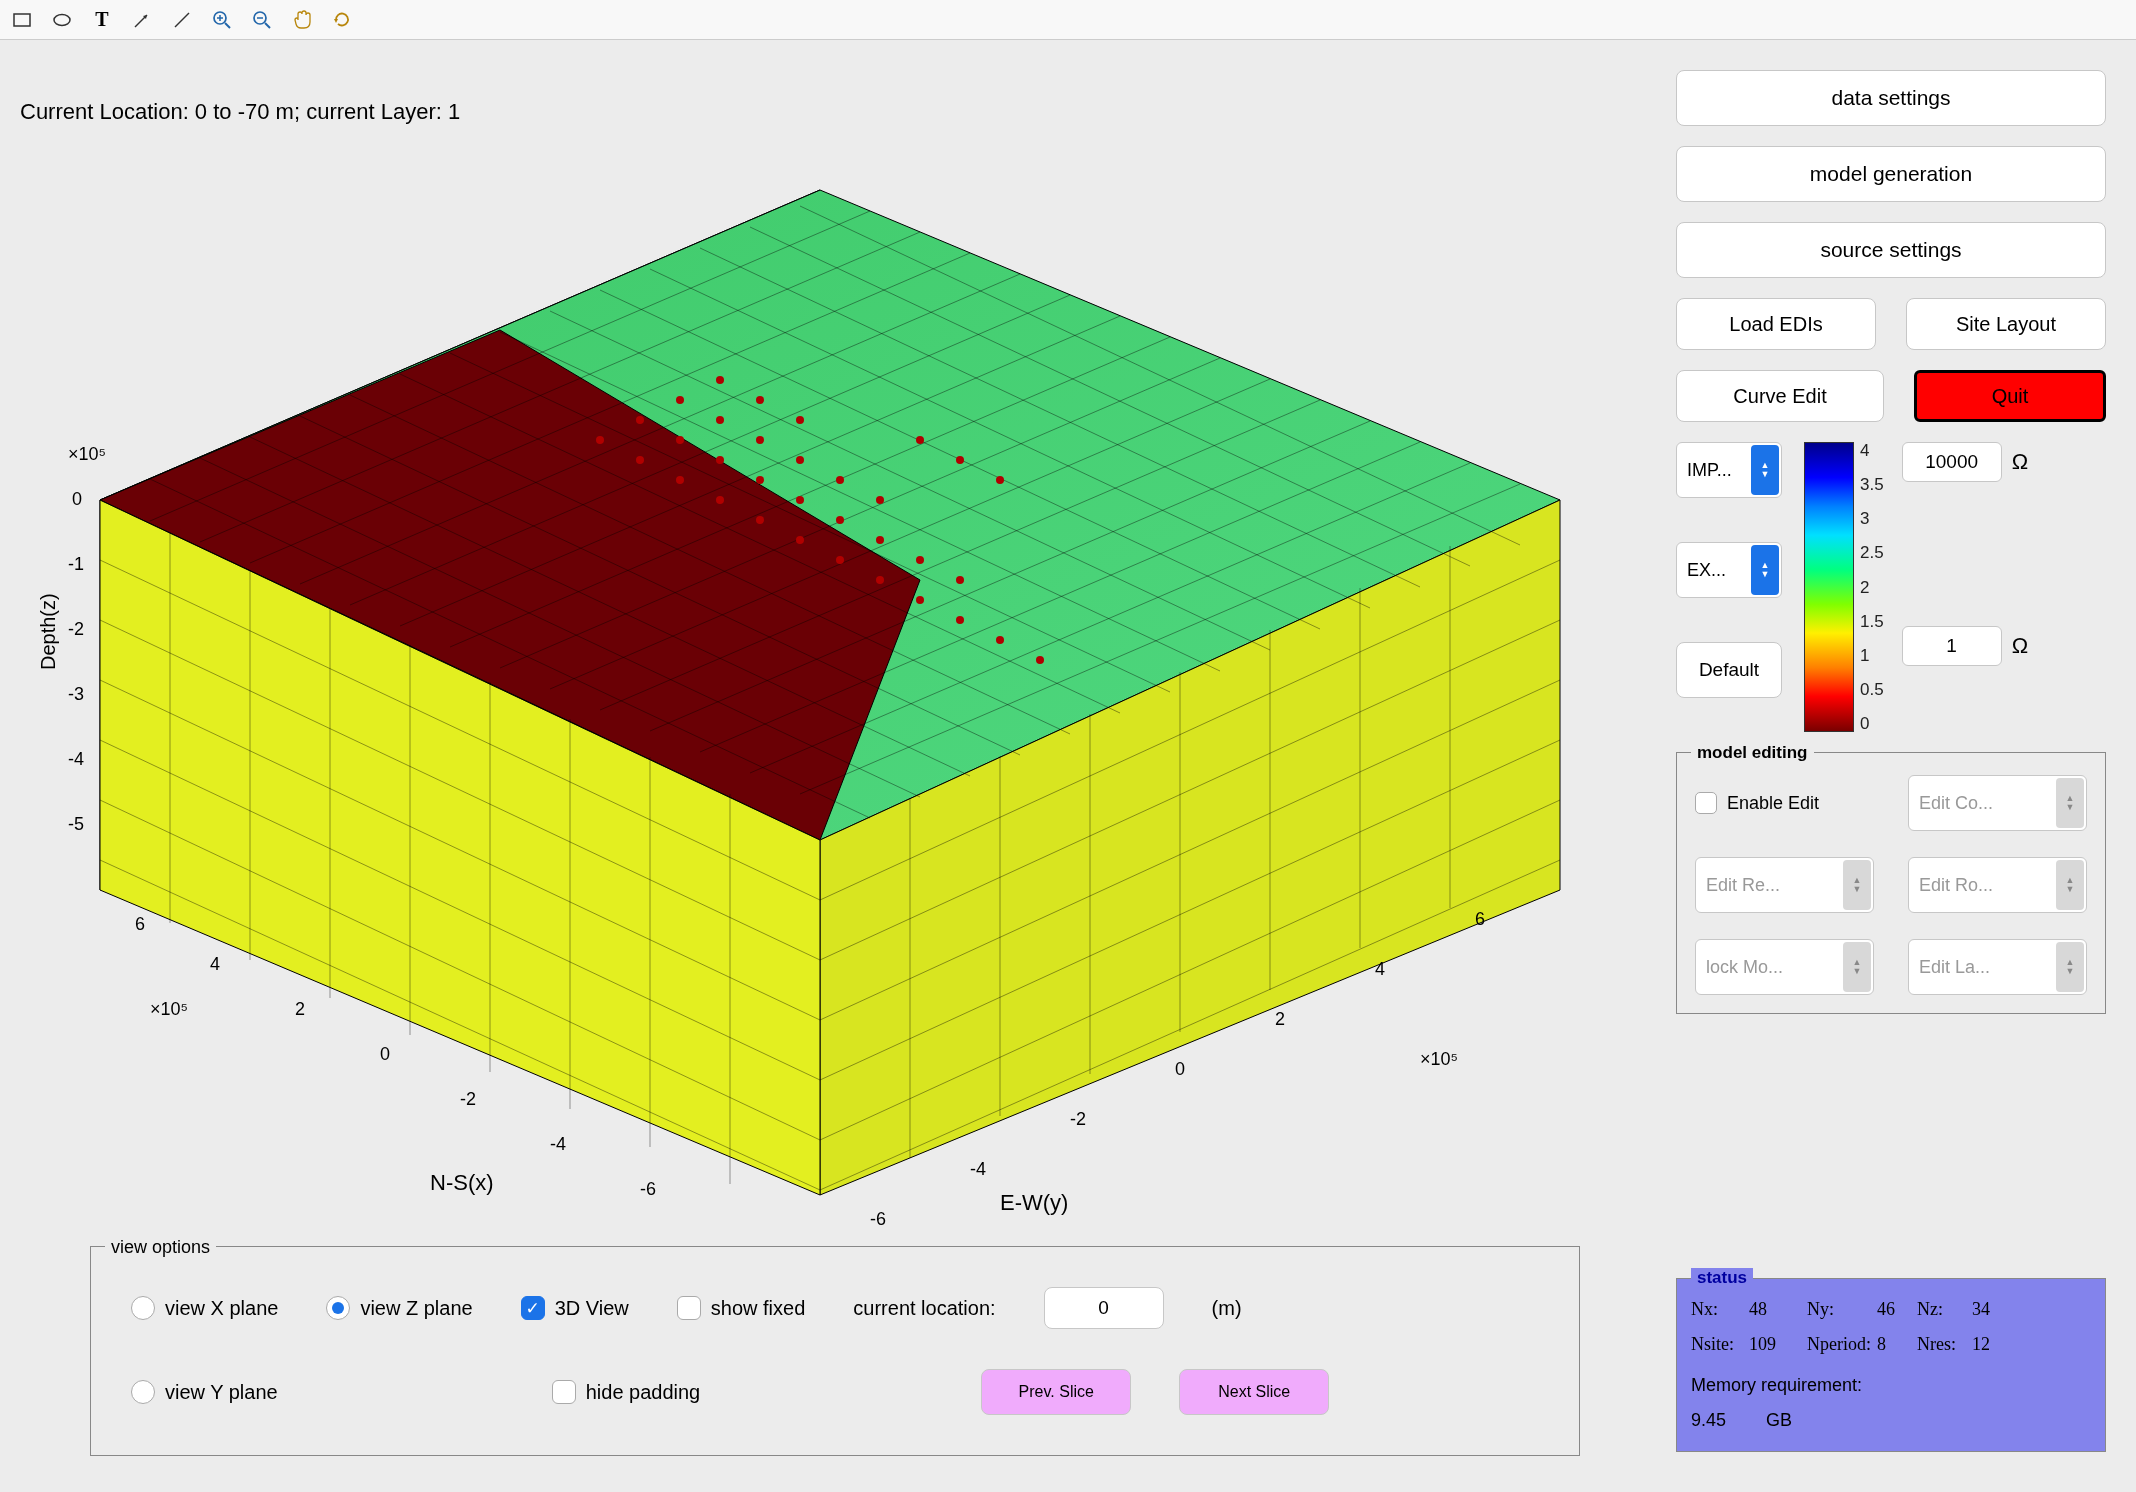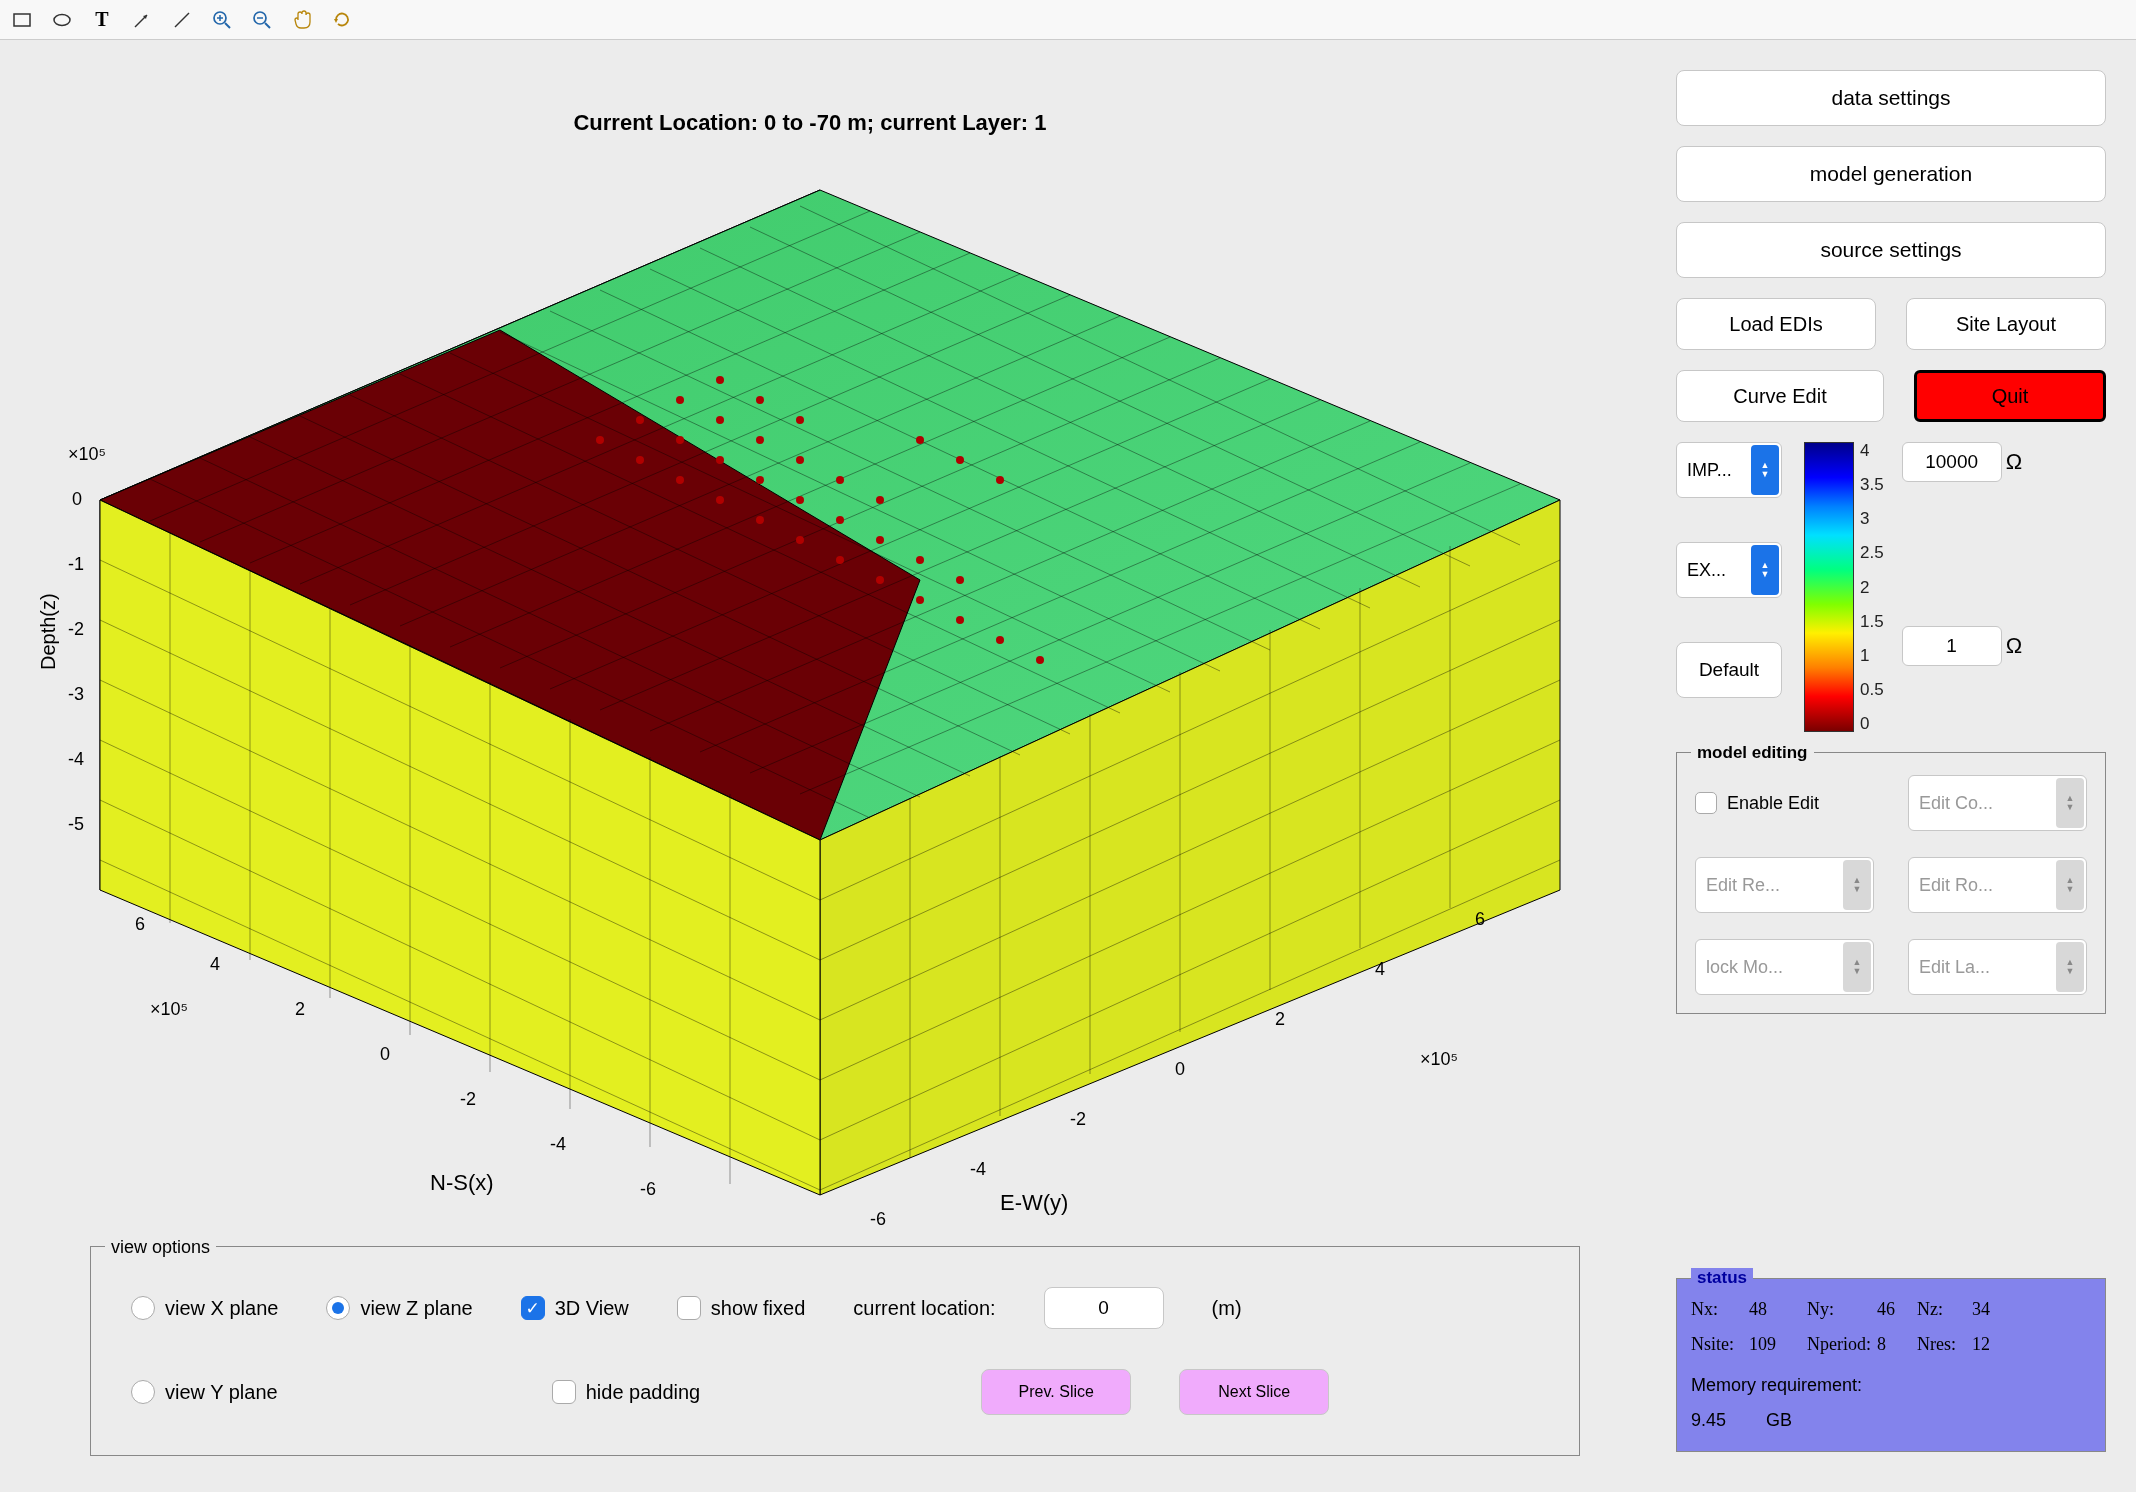--- a/index.html
+++ b/index.html
@@ -36,24 +36,23 @@
     height: calc(100% - 40px);
   }
   .plot-area {
     position: absolute;
     left: 20px; top: 20px;
     width: 1580px; height: 1180px;
     background: #ececec;
   }
   .plot-title {
     position:absolute;
-    top: 50px;
+    top: 39px;
     width: 100%;
-    text-align:center;
-    font-weight: bold;
+    font-weight: normal;
     font-size: 22px;
   }
   .plot-svg {
     position: absolute;
     left: 0; top: 0;
     width: 100%; height: 100%;
   }
 
   
   .side {
@@ -115,21 +114,21 @@
     border:1px solid #333;
     background: linear-gradient(to bottom,
       #00008b 0%, #0000ff 12%, #0080ff 22%, #00e0ff 32%,
       #00ff80 44%, #80ff00 56%, #fff000 66%,
       #ff8000 78%, #ff0000 88%, #7a0000 100%);
   }
   .cb-ticks { display:flex; flex-direction:column; justify-content:space-between; height:290px; font-size:17px; color:#222;}
   .cb-ticks span { line-height:1; }
 
   .rightfields { display:flex; flex-direction:column; gap: 92px; align-items:center;}
-  .ohm-row { display:flex; align-items:center; gap:4px; }
+  .ohm-row { display:flex; align-items:center; gap:10px; }
   .num-input {
     height:40px; width:100px;
     border:1px solid #c7c7c7; border-radius:6px;
     background:#fff;
     text-align:center; font-size:19px;
     padding:0 4px;
   }
   .ohm-lbl { font-size:22px; }
 
   

